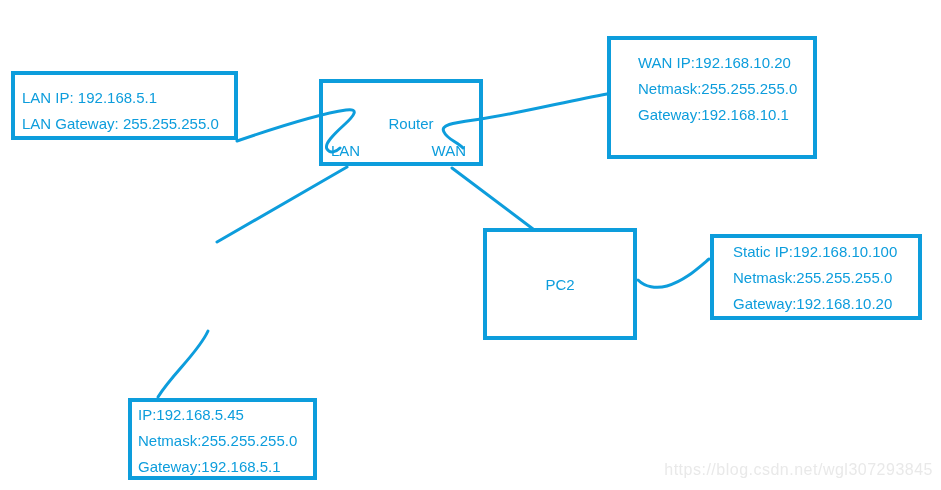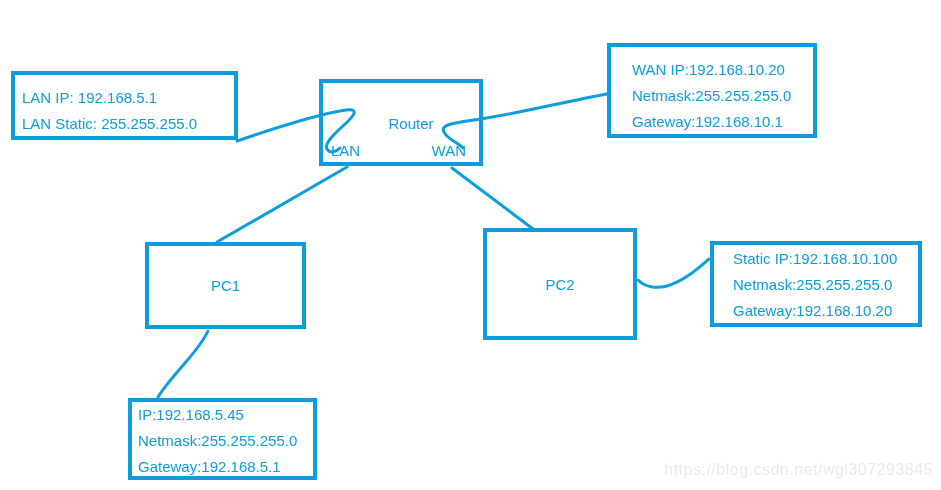--- a/index.html
+++ b/index.html
@@ -66,52 +66,49 @@
     right: 8px;
     font-size: 16px;
     color: var(--watermark);
     letter-spacing: 0.5px;
     z-index: 3;
     white-space: nowrap;
   }
   
   .lan-info    { left: 11px;  top: 71px;  width: 227px; height: 69px; padding: 10px 16px 0 7px; }
   .router      { left: 319px; top: 79px;  width: 164px; height: 87px; }
-  .wan-info    { left: 607px; top: 43px;  width: 210px; height: 95px; padding: 10px 0 0 21px; }
+  .wan-info    { left: 607px; top: 36px;  width: 210px; height: 123px; padding: 10px 0 0 27px; }
   .pc1         { left: 145px; top: 242px; width: 161px; height: 87px; }
   .pc2         { left: 483px; top: 228px; width: 154px; height: 112px; }
-  .static-info { left: 710px; top: 241px; width: 212px; height: 86px; padding: 1px 0 14px 19px; }
+  .static-info { left: 710px; top: 234px; width: 212px; height: 86px; padding: 1px 0 14px 19px; }
   .ip-info     { left: 128px; top: 398px; width: 189px; height: 82px; padding: 0 0 4px 6px; }
   .router .node-label-center { padding-top: 2px; padding-left: 20px; }
 </style>
 </head>
 <body>
 
 <div class="canvas">
 
   <div class="box lan-info info-lines">
     <div class="line">LAN IP: 192.168.5.1</div>
-    <div class="line">LAN Static: 255.255.255.0</div>
+    <div class="line">LAN Gateway: 255.255.255.0</div>
   </div>
 
   <div class="box router">
     <div class="node-label-center">Router</div>
     <div class="port-label port-lan">LAN</div>
     <div class="port-label port-wan">WAN</div>
   </div>
 
   <div class="box wan-info info-lines">
     <div class="line">WAN IP:192.168.10.20</div>
     <div class="line">Netmask:255.255.255.0</div>
     <div class="line">Gateway:192.168.10.1</div>
   </div>
 
-  <div class="box pc1">
-    <div class="node-label-center">PC1</div>
-  </div>
 
   <div class="box pc2">
     <div class="node-label-center">PC2</div>
   </div>
 
   <div class="box static-info info-lines">
     <div class="line">Static IP:192.168.10.100</div>
     <div class="line">Netmask:255.255.255.0</div>
     <div class="line">Gateway:192.168.10.20</div>
   </div>

